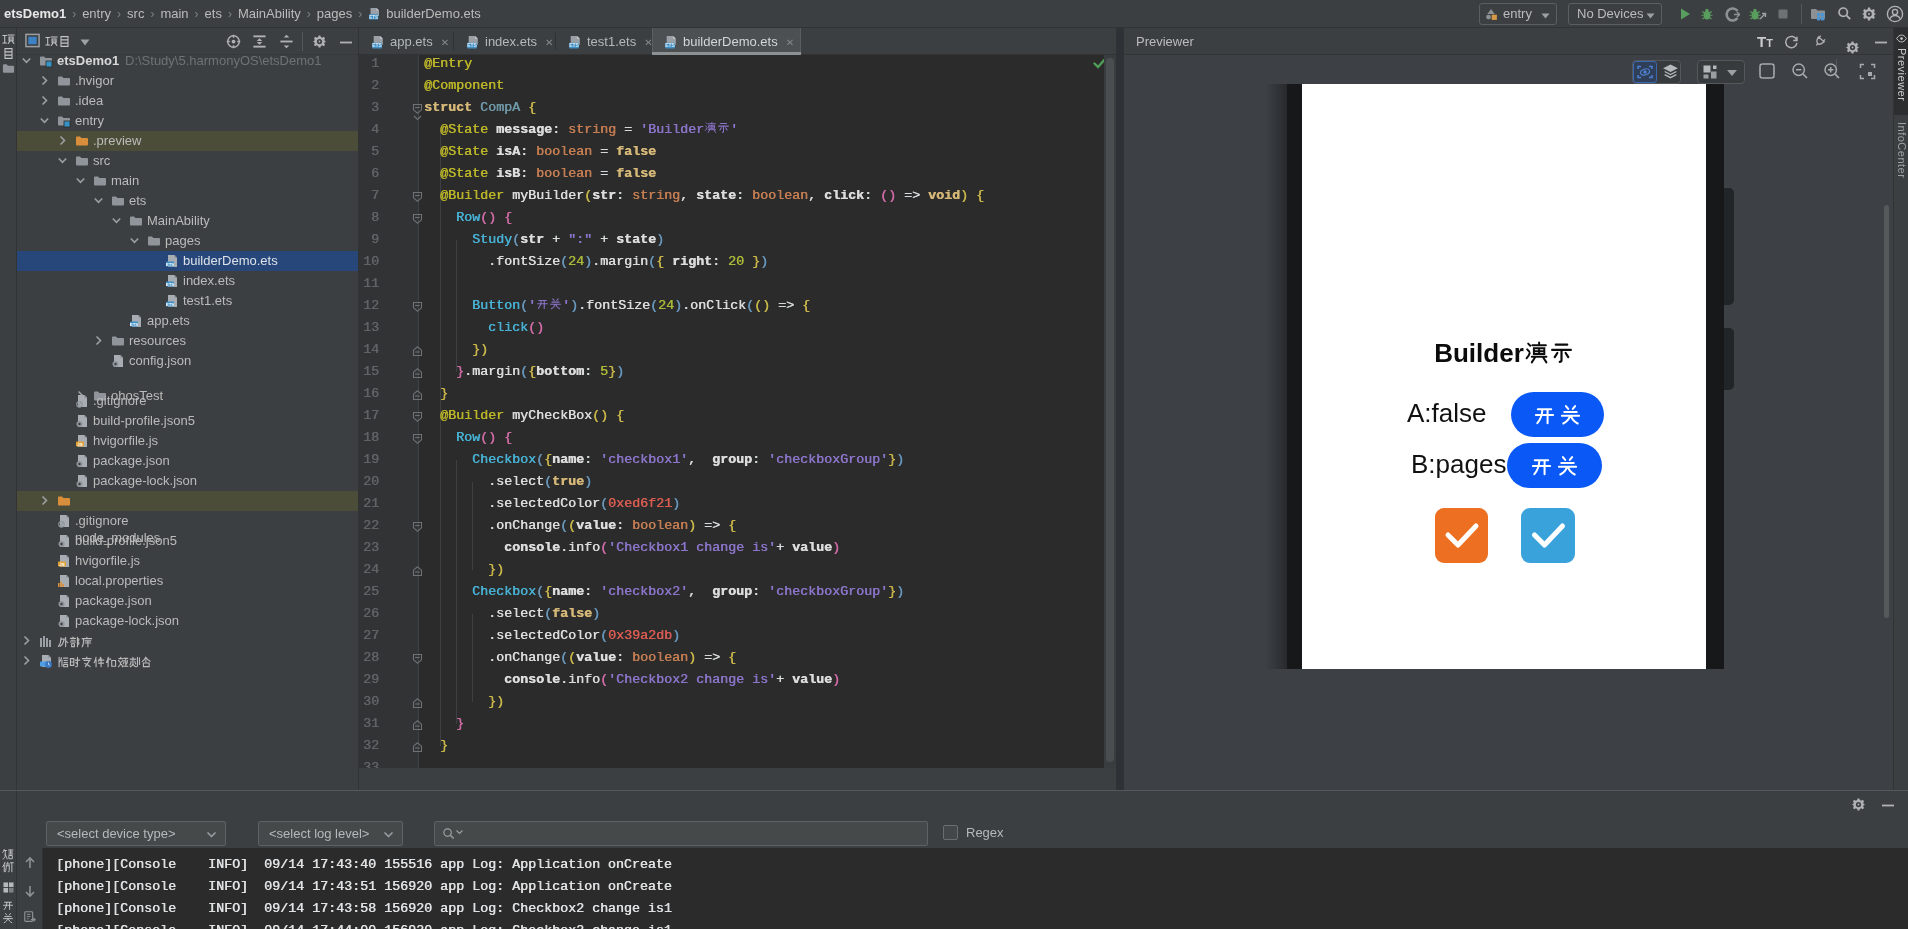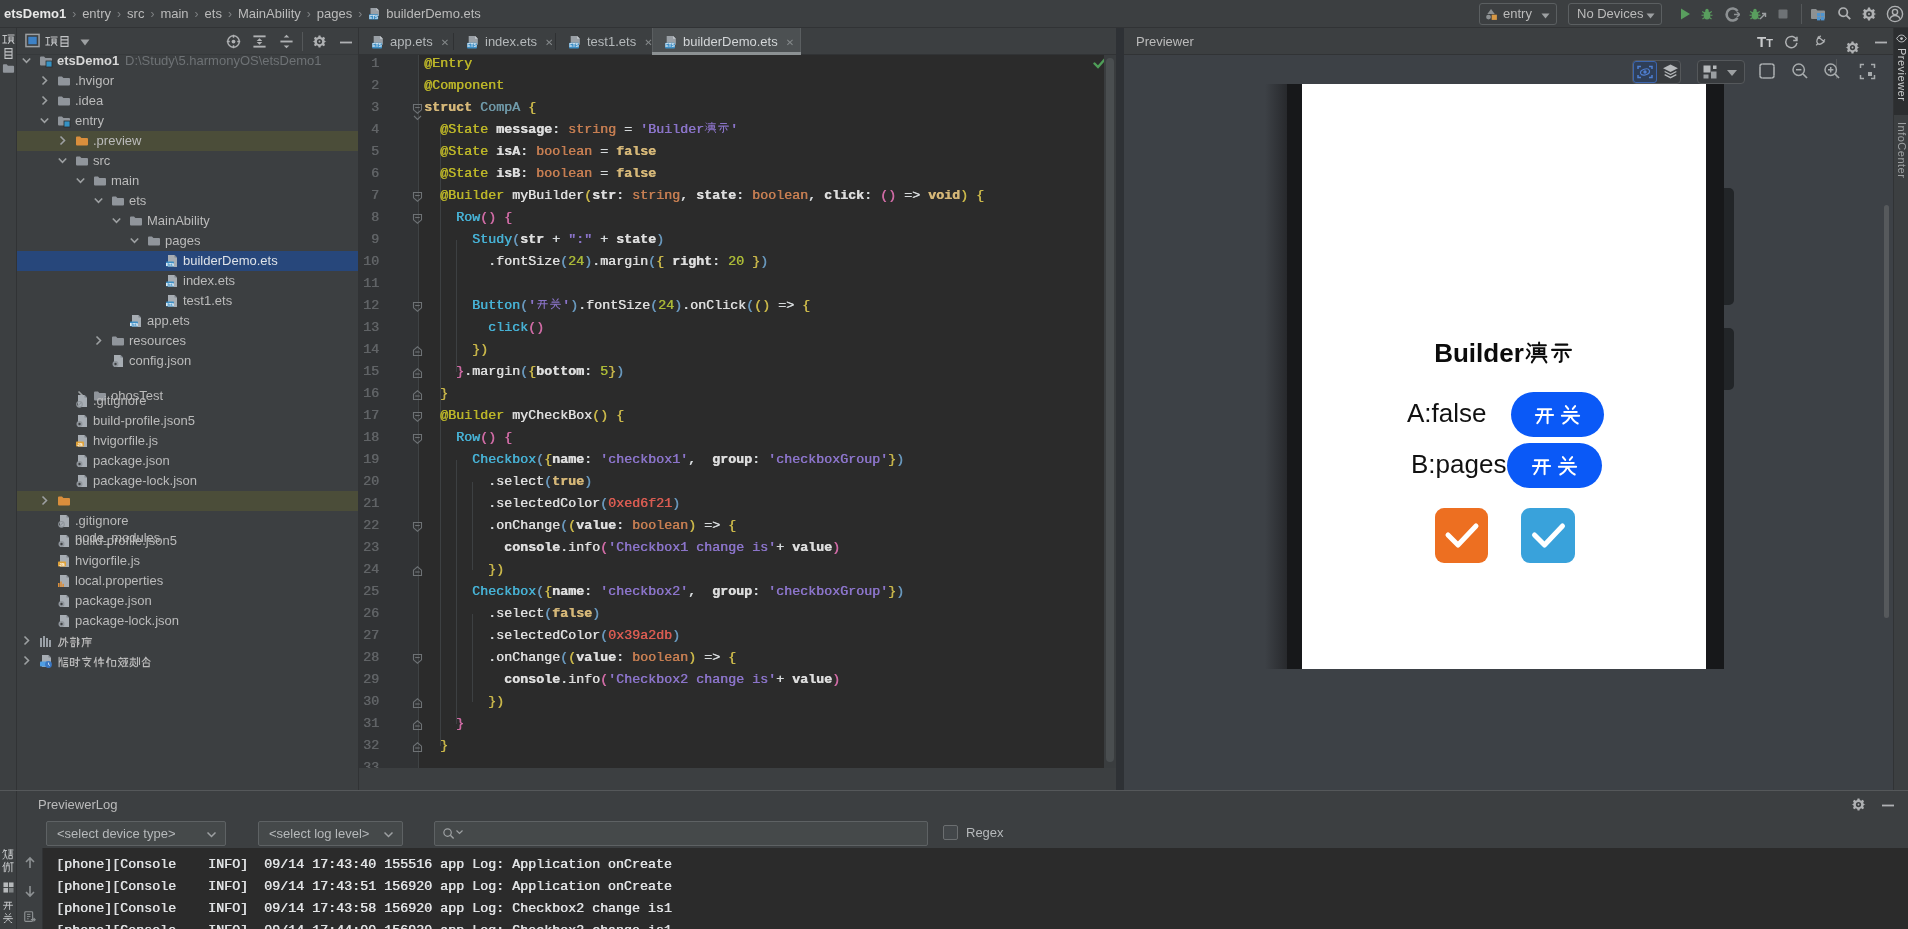--- a/index.html
+++ b/index.html
@@ -1052,21 +1052,20 @@
 <span class="icn" style="left:1896px;top:33px;">
       <svg style="width:11px;height:11px;" viewBox="0 0 16 16">
         <path d="M1 8 C3 4.5 5.5 3 8 3 C10.5 3 13 4.5 15 8 C13 11.5 10.5 13 8 13 C5.5 13 3 11.5 1 8 Z" fill="none" stroke="#c3c5c7" stroke-width="1.4"></path>
         <circle cx="8" cy="8" r="2" fill="#c3c5c7"></circle>
       </svg>
     </span>
 <div class="vtext" style="left:1896px;top:48px;color:#c8cacb;">Previewer</div>
 <div class="vtext" style="left:1896px;top:122px;">InfoCenter</div>
 <div class="abs" style="left:0;top:790px;width:17px;height:1px;background:#55585a;"></div>
 <div id="logpanel" class="abs">
-<div id="logbar" class="abs"><span style="padding-left:21px;">PreviewerLog</span></div>
 <span class="icn" style="left:1834px;top:6px;">
         <svg style="width:15px;height:15px;" viewBox="0 0 16 16">
           <path d="M8 5.2 A2.8 2.8 0 1 0 8 10.8 A2.8 2.8 0 1 0 8 5.2 M8 7 A1 1 0 1 1 8 9 A1 1 0 1 1 8 7 M7 1.5 H9 L9.4 3.2 L10.9 3.9 L12.5 3 L13.9 4.4 L13 6 L13.7 7.5 L15.4 8 V8 L13.7 8.5 L13 10 L13.9 11.6 L12.5 13 L10.9 12.1 L9.4 12.8 L9 14.5 H7 L6.6 12.8 L5.1 12.1 L3.5 13 L2.1 11.6 L3 10 L2.3 8.5 L0.6 8 V8 L2.3 7.5 L3 6 L2.1 4.4 L3.5 3 L5.1 3.9 L6.6 3.2 Z" fill="#afb1b3" fill-rule="evenodd"></path>
         </svg>
       </span>
 <span class="icn" style="left:1864px;top:7px;">
         <svg style="width:14px;height:14px;" viewBox="0 0 14 14">
           <rect x="1" y="6.6" width="12" height="1.8" fill="#afb1b3"></rect>
         </svg>
       </span>

